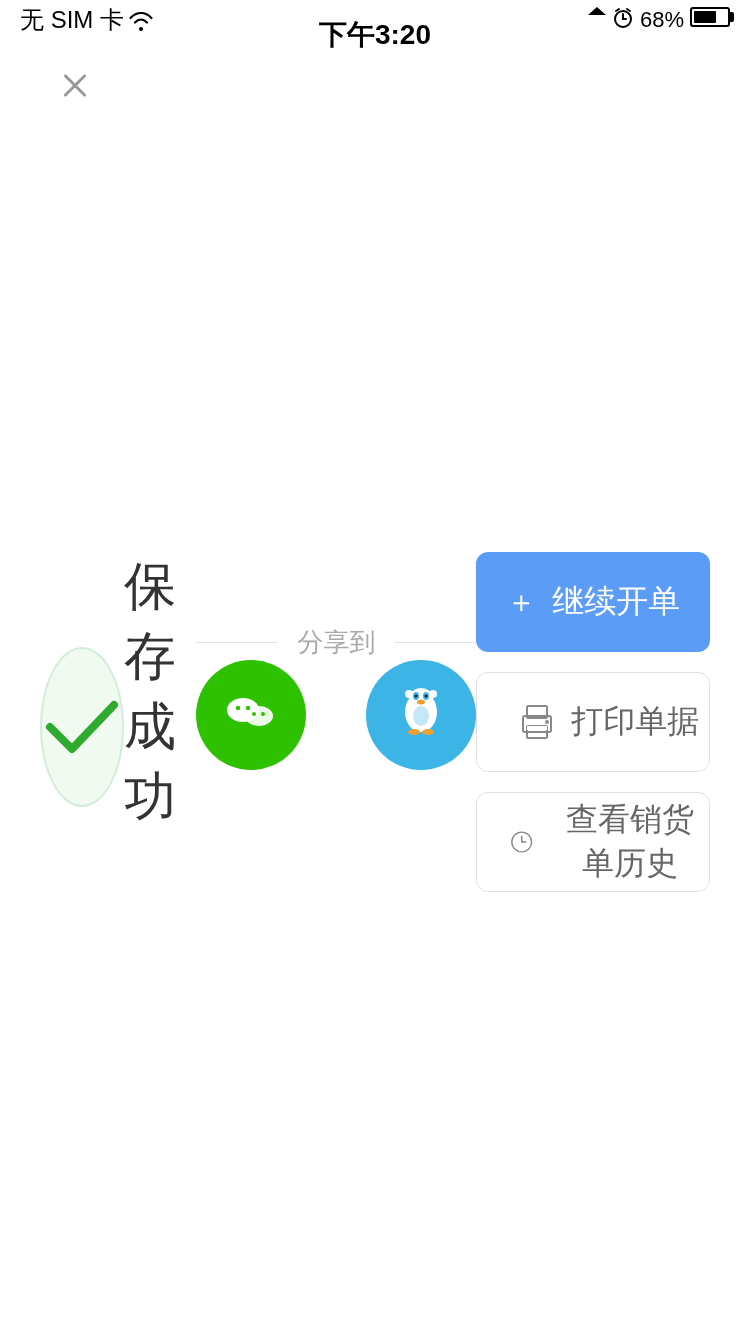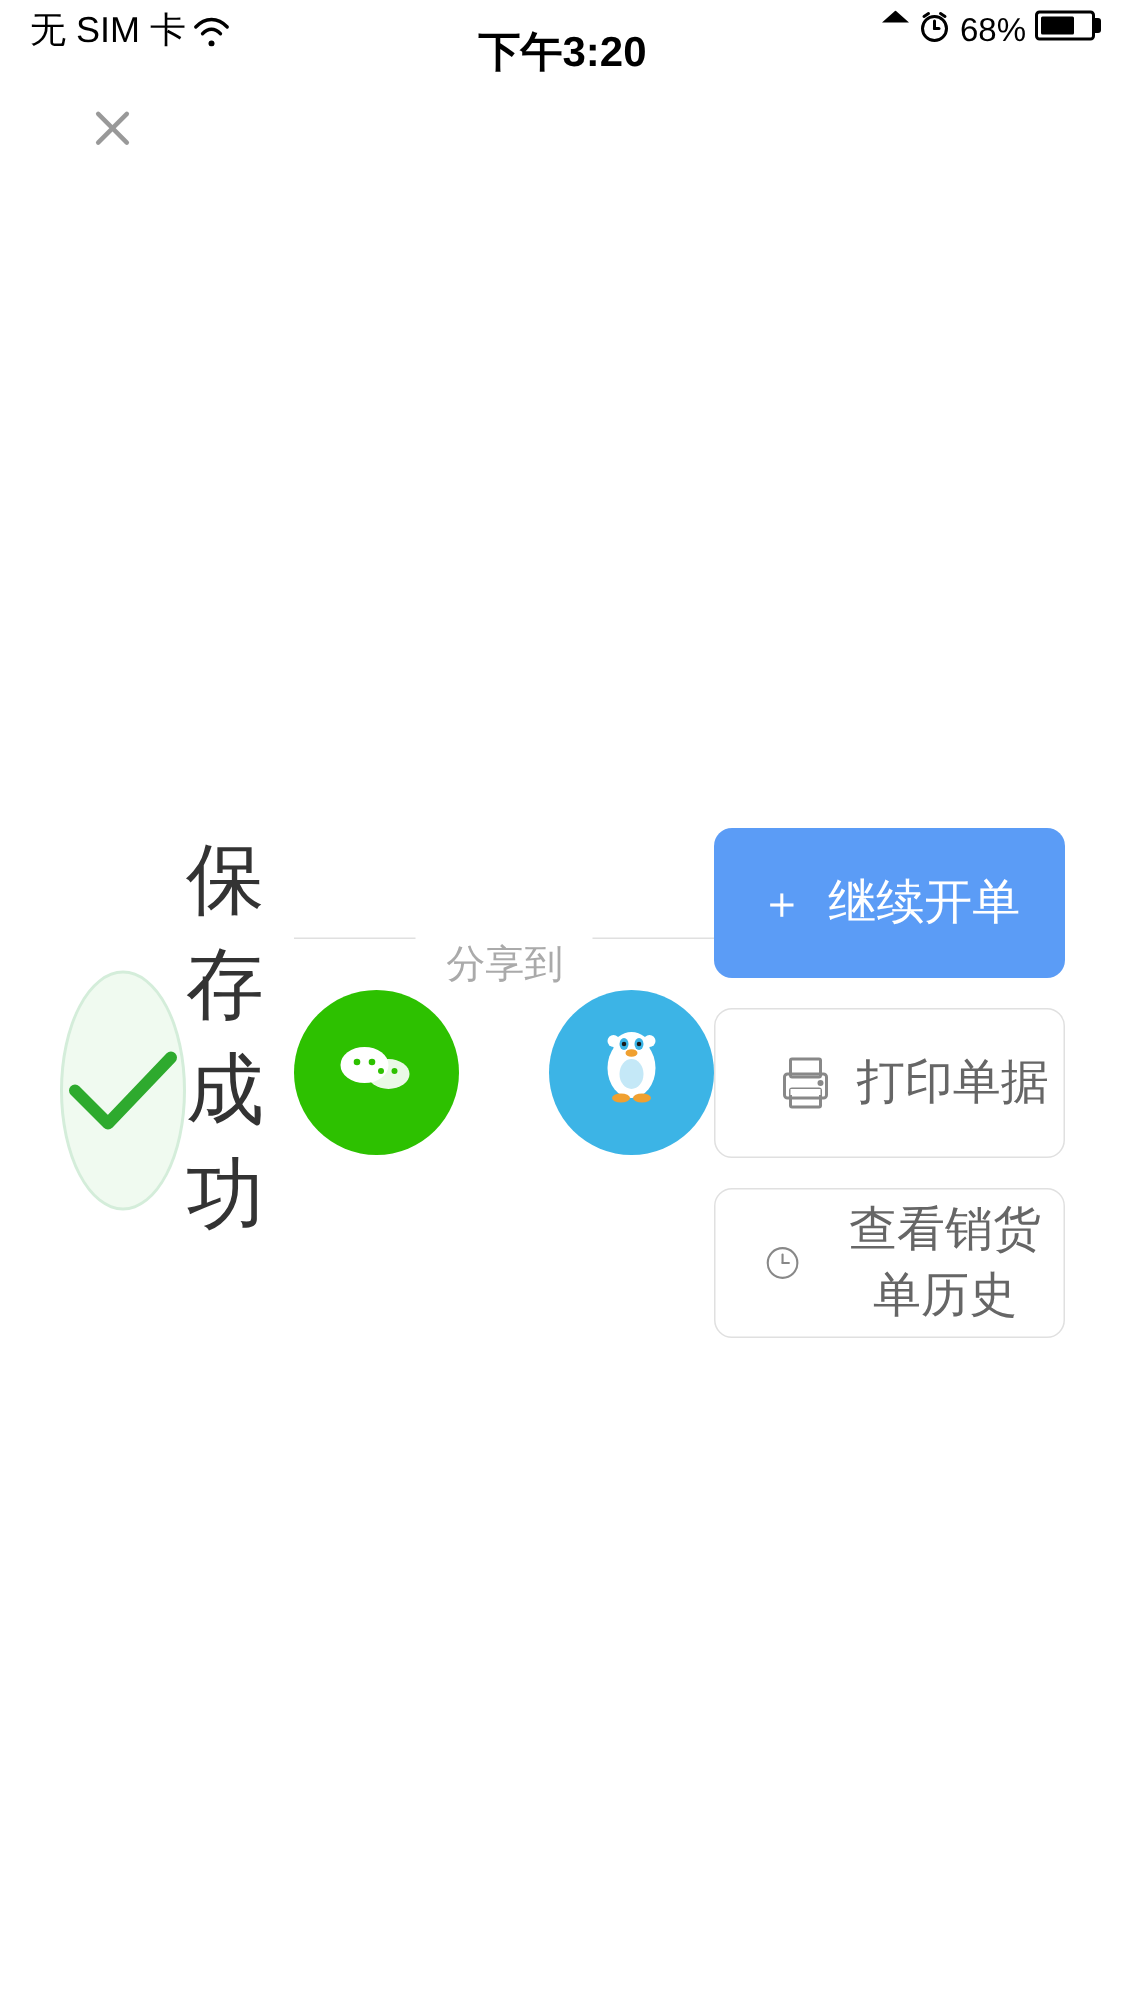--- a/index.html
+++ b/index.html
@@ -155,21 +155,21 @@
     }
 
     
     .share-section {
       width: 100%;
       margin-bottom: 50px;
     }
 
     .share-divider {
       display: flex;
-      align-items: flex-start;
+      align-items: center;
       gap: 20px;
     }
 
     .share-divider::before,
     .share-divider::after {
       content: '';
       flex: 1;
       height: 1px;
       background: #e0e0e0;
     }

